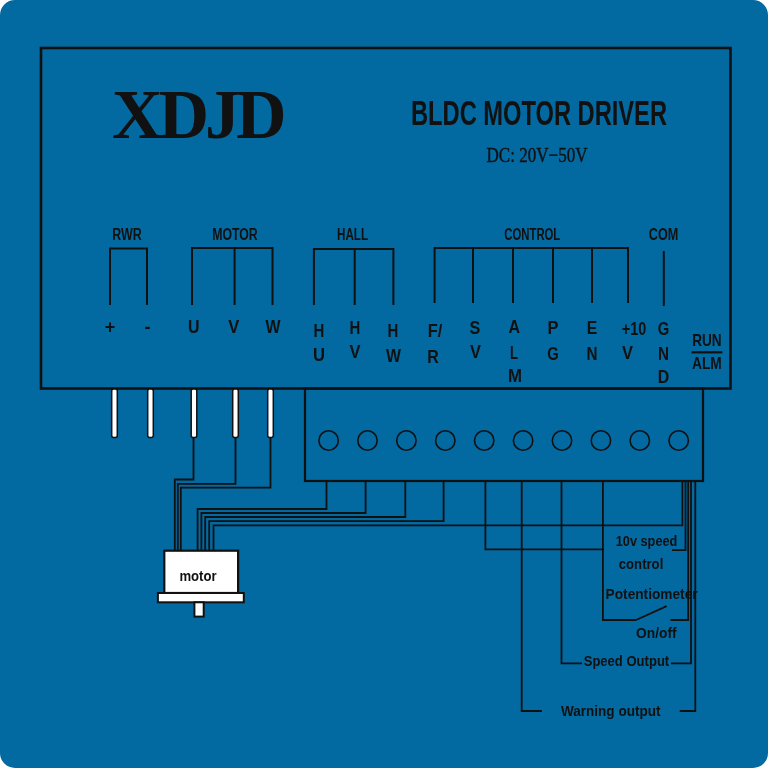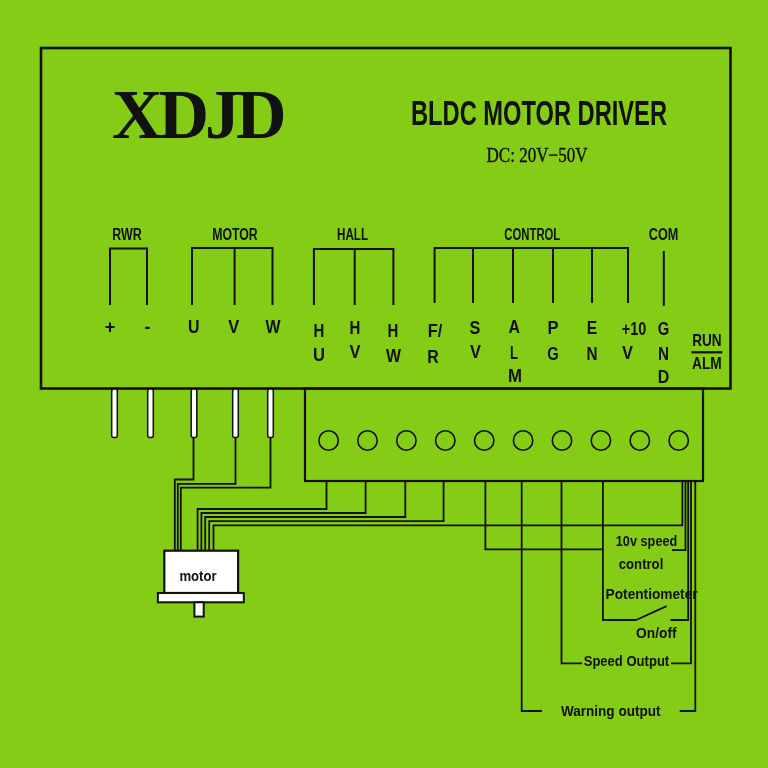--- a/index.html
+++ b/index.html
@@ -1,16 +1,16 @@
 <!DOCTYPE html>
 <html><head>
 <meta charset="utf-8">
 <style>
   html,body{margin:0;padding:0;background:#ffffff;}
-  #canvas{position:relative;width:768px;height:768px;background:#84cc16;overflow:hidden;}
+  #canvas{position:relative;width:768px;height:768px;background:#0369a1;overflow:hidden;border-radius:15px;}
   svg{position:absolute;left:0;top:0;}
   text{font-family:"Liberation Sans",sans-serif;fill:#111111;}
   .b15{font-weight:bold;font-size:15px;}
   .b18{font-weight:bold;font-size:18px;}
   .b17{font-weight:bold;font-size:17px;}
   .b16{font-weight:bold;font-size:16px;}
 </style>
 </head>
 <body>
 <div id="canvas">

